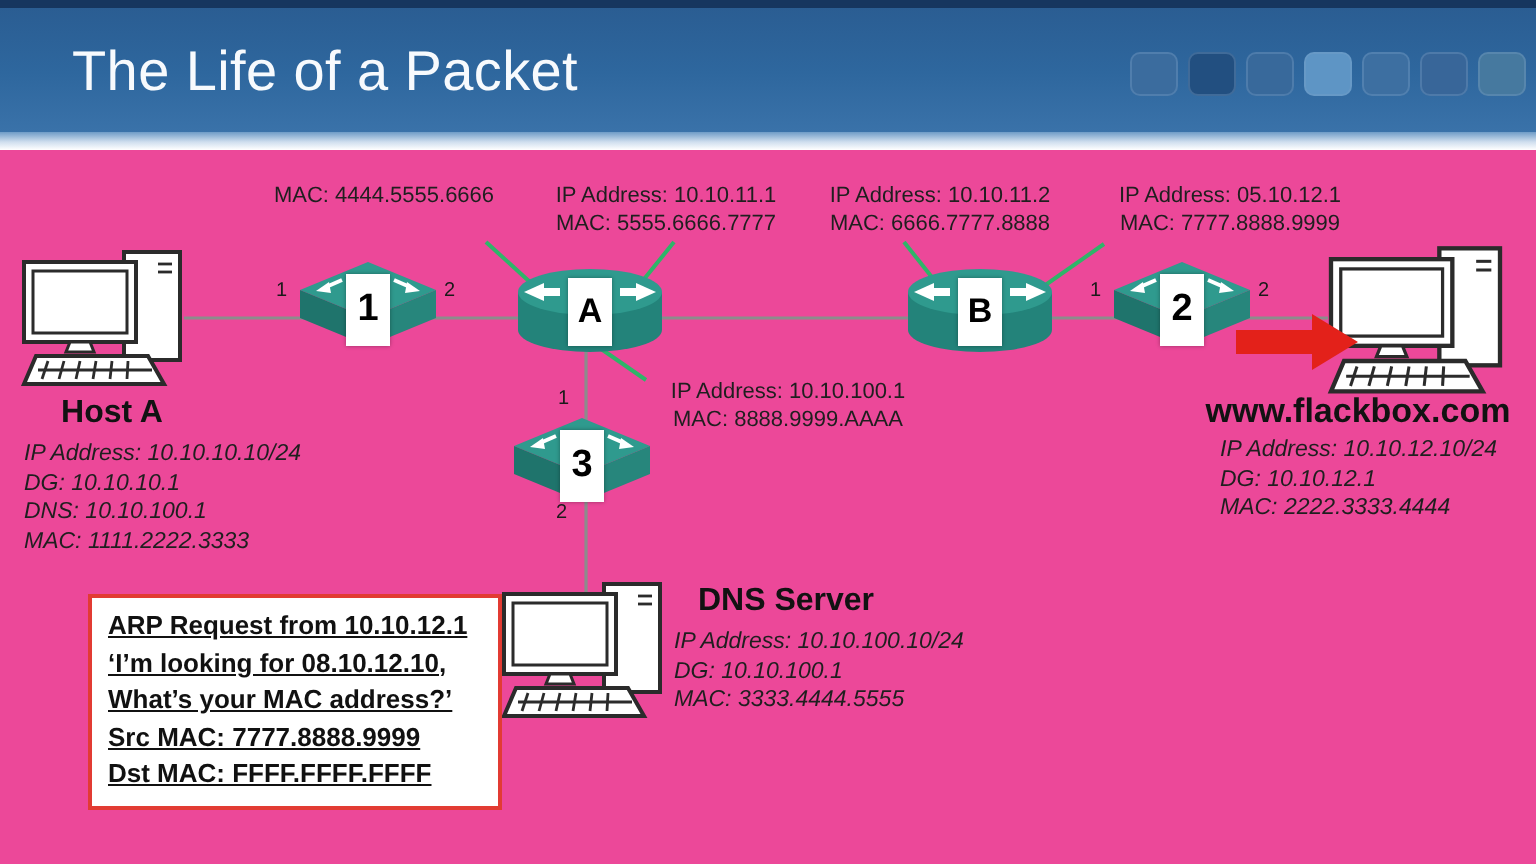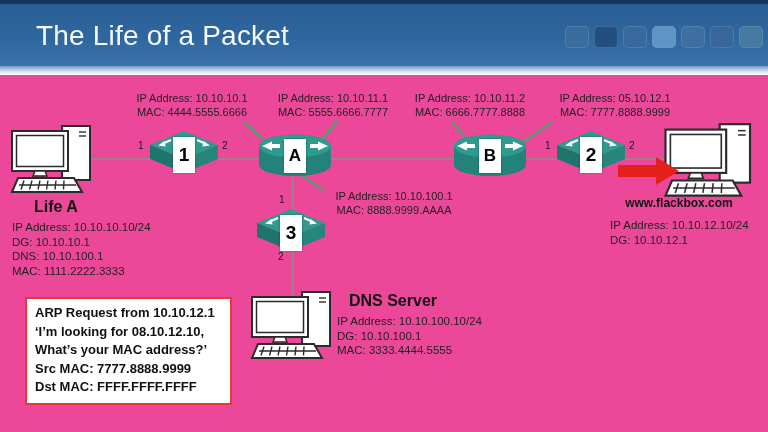--- a/index.html
+++ b/index.html
@@ -14,25 +14,25 @@
   .titlebar-topstrip{left:0;top:0;width:768px;height:4px;background:#16365f;}
   .titlebar-fade{left:0;top:66px;width:768px;height:9px;
     background:linear-gradient(180deg,#6f9cc7 0%,#cfdeee 55%,#ffffff 100%);}
   .slide-title{left:36px;top:16px;width:420px;height:40px;line-height:40px;
     color:#f7fafd;font-size:28px;letter-spacing:0.2px;}
   .tb-squares{top:26px;left:565px;display:flex;gap:5px;}
   .tb-sq{width:22px;height:20px;border-radius:5px;border:1px solid rgba(120,160,200,0.35);}
   
   .iface-label{font-size:11px;line-height:13.5px;text-align:center;white-space:nowrap;color:#1f1f1f;z-index:3;}
   .device-name{font-weight:bold;font-size:16px;color:#121212;white-space:nowrap;z-index:3;}
-  .details{font-size:11.5px;line-height:14.5px;white-space:nowrap;color:#1f1f1f;z-index:3;}
+  .details{font-size:11.5px;line-height:14.5px;white-space:nowrap;color:#1f1f1f;z-index:3;font-style:italic;}
   .port{font-size:10px;color:#1a1a1a;z-index:4;}
-  .arp-box{left:25px;top:297px;width:188px;border:2px solid #e23b33;background:#fff;
+  .arp-box{left:44px;top:297px;width:188px;border:2px solid #e23b33;background:#fff;
     padding:5px 7px 6px 8px;font-weight:bold;font-size:13px;line-height:18.6px;
-    white-space:nowrap;color:#111;z-index:5;}
+    white-space:nowrap;color:#111;z-index:5;text-decoration:underline;}
   
   .device{z-index:2;}
   .white-label{position:absolute;background:#fff;display:flex;align-items:center;justify-content:center;
     font-weight:bold;color:#000;box-shadow:0 0 2px rgba(0,0,0,0.35);}
   .overlay{left:0;top:0;z-index:1;}
   .arrow-red{z-index:6;}
 </style>
 </head>
 <body>
 
@@ -58,21 +58,20 @@
     <g stroke="#2eb569" stroke-width="2">
       <line x1="243" y1="121" x2="277" y2="152"></line>
       <line x1="337" y1="121" x2="312" y2="152"></line>
       <line x1="452" y1="121" x2="475" y2="150"></line>
       <line x1="552" y1="122" x2="512" y2="150"></line>
       <line x1="297" y1="172" x2="323" y2="190"></line>
     </g>
   </svg>
 
   <div class="abs iface-label" style="left:127px;top:92px;width:130px">
-    <div>IP Address: 10.10.10.1</div>
     <div>MAC: 4444.5555.6666</div>
   </div>
   <div class="abs iface-label" style="left:268px;top:92px;width:130px">
     <div>IP Address: 10.10.11.1</div>
     <div>MAC: 5555.6666.7777</div>
   </div>
   <div class="abs iface-label" style="left:405px;top:92px;width:130px">
     <div>IP Address: 10.10.11.2</div>
     <div>MAC: 6666.7777.8888</div>
   </div>
@@ -230,32 +229,33 @@
           <line x1="22" y1="56.5" x2="19.5" y2="65.5"></line>
         <line x1="30" y1="56.5" x2="28" y2="65.5"></line>
           <line x1="38" y1="56.5" x2="36.5" y2="65.5"></line>
         <line x1="46" y1="56.5" x2="45" y2="65.5"></line>
           <line x1="54" y1="56.5" x2="53.5" y2="65.5"></line>
         <line x1="9" y1="61" x2="66" y2="61"></line>
       </g>
     </svg>
   </div>
 
-  <div class="abs device-name" style="left:12px;top:198px;width:88px;text-align:center">Life A</div>
+  <div class="abs device-name" style="left:12px;top:198px;width:88px;text-align:center">Host A</div>
   <div class="abs details" style="left:12px;top:220px">
     <div>IP Address: 10.10.10.10/24</div>
     <div>DG: 10.10.10.1</div>
     <div>DNS: 10.10.100.1</div>
     <div>MAC: 1111.2222.3333</div>
   </div>
 
-  <div class="abs device-name" style="left:590px;top:196px;width:178px;text-align:center;font-size:12px">www.flackbox.com</div>
+  <div class="abs device-name" style="left:590px;top:196px;width:178px;text-align:center;font-size:17px">www.flackbox.com</div>
   <div class="abs details" style="left:610px;top:218px">
     <div>IP Address: 10.10.12.10/24</div>
     <div>DG: 10.10.12.1</div>
+    <div>MAC: 2222.3333.4444</div>
   </div>
 
   <div class="abs device-name" style="left:318px;top:292px;width:150px;text-align:center">DNS Server</div>
   <div class="abs details" style="left:337px;top:314px">
     <div>IP Address: 10.10.100.10/24</div>
     <div>DG: 10.10.100.1</div>
     <div>MAC: 3333.4444.5555</div>
   </div>
 
   <div class="abs arp-box">

